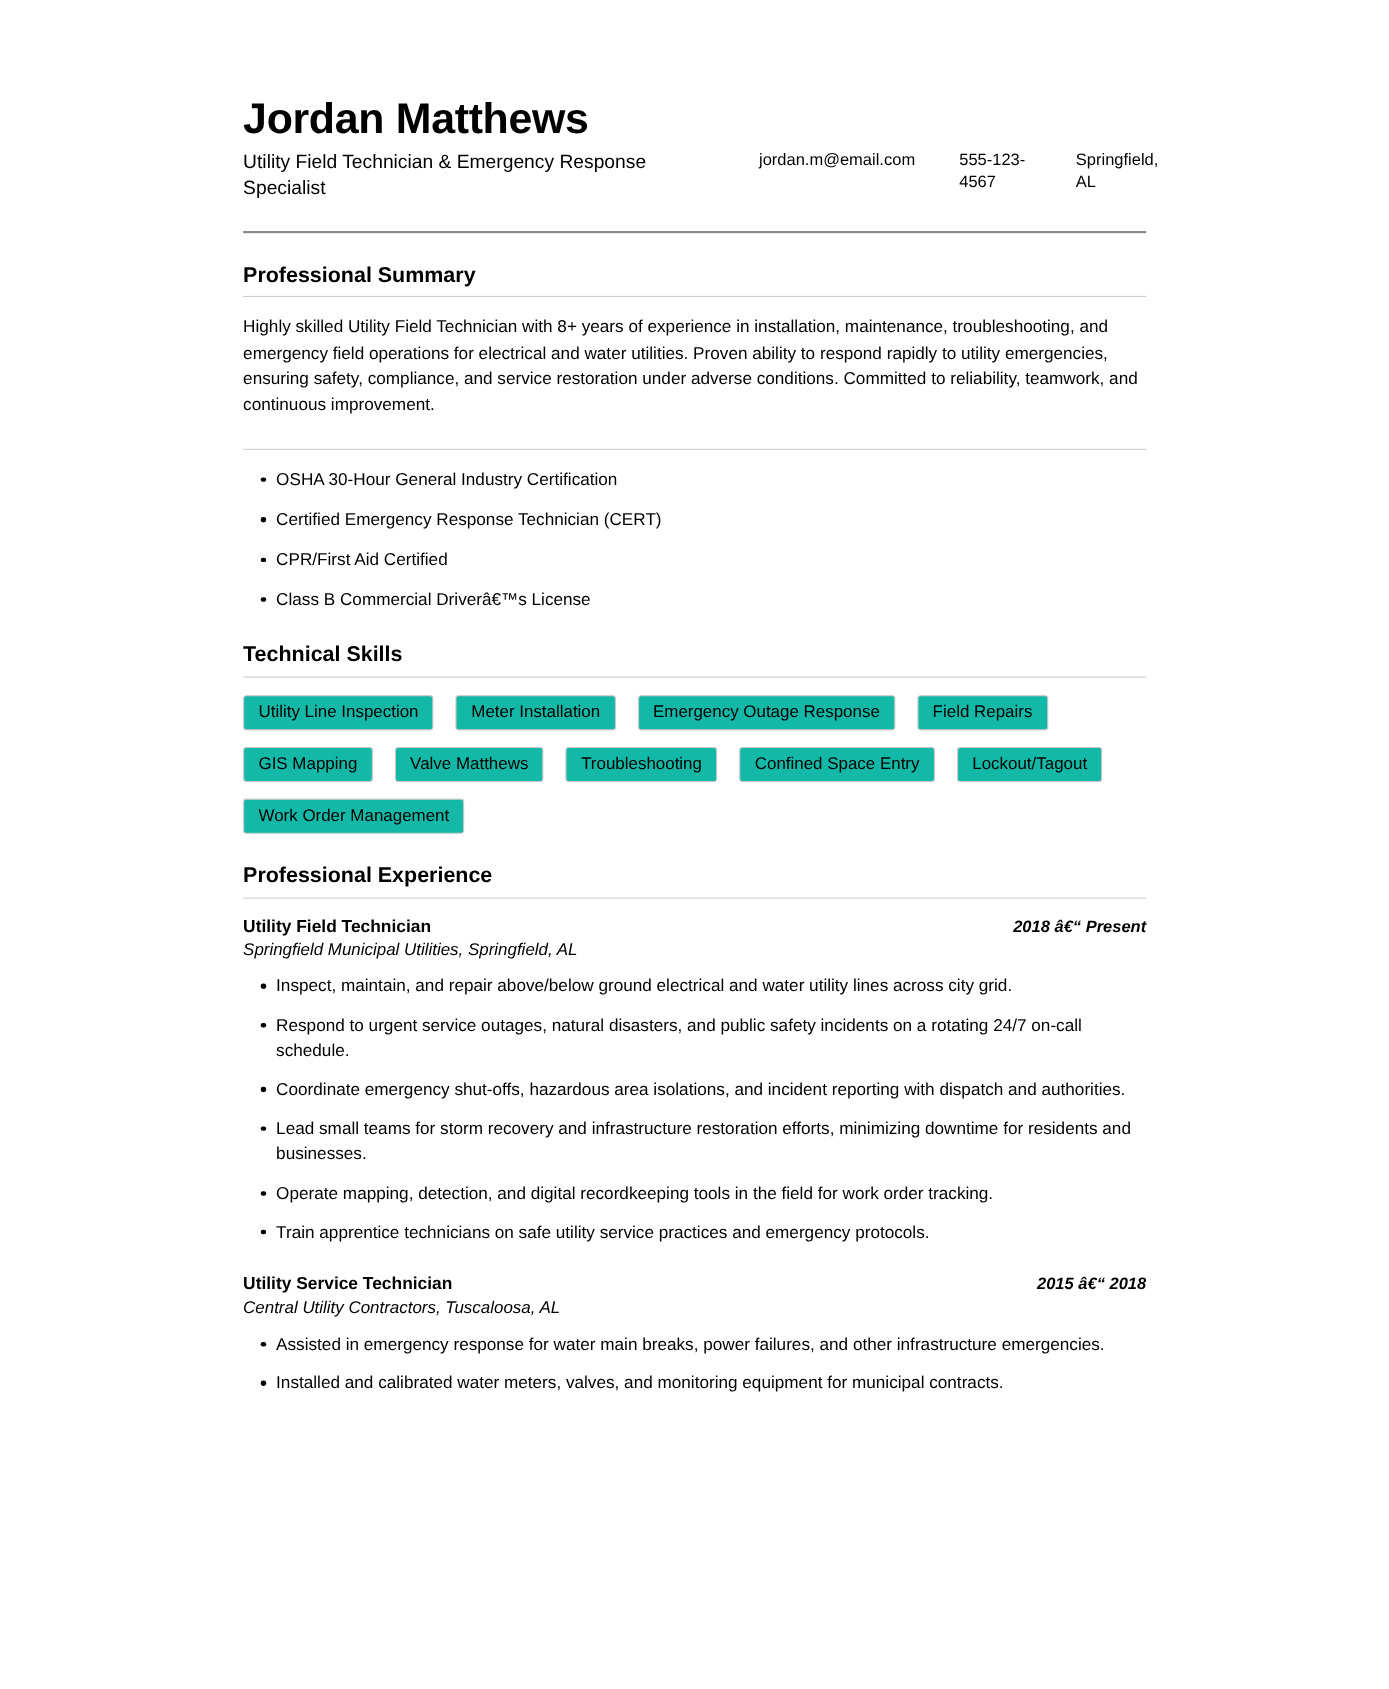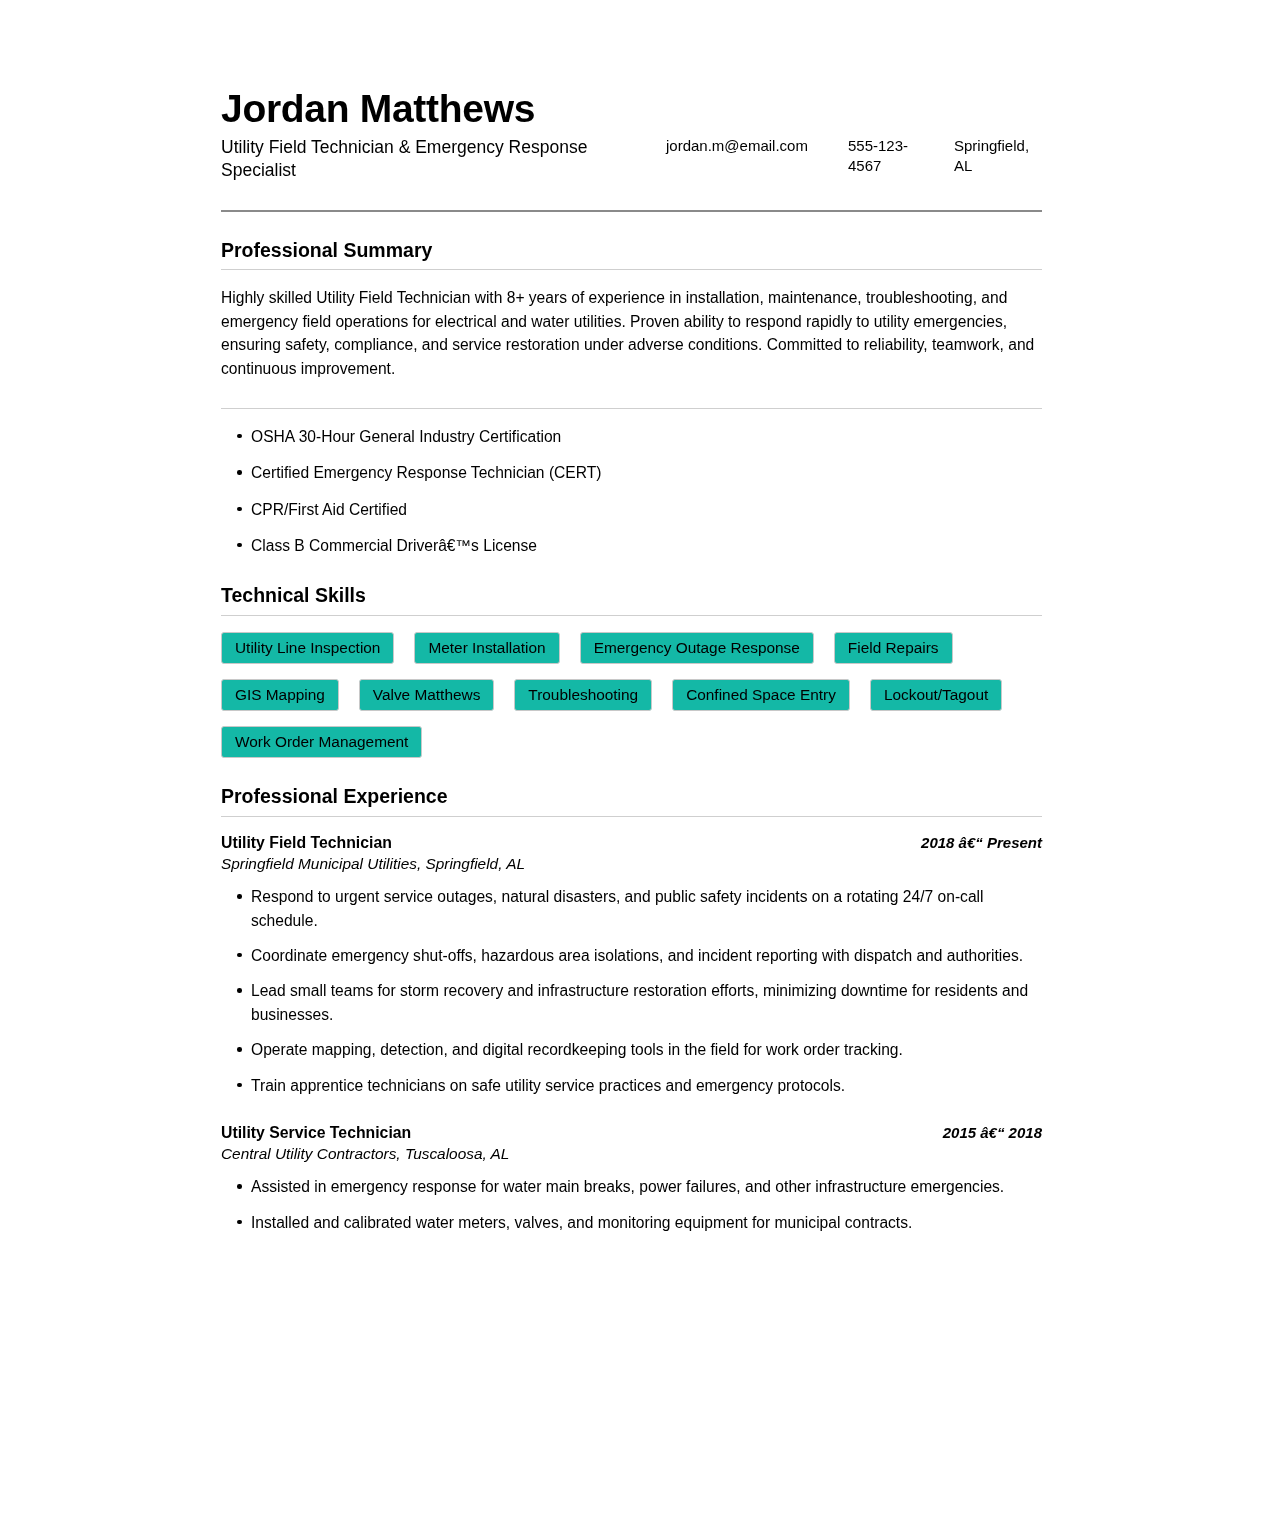--- a/index.html
+++ b/index.html
@@ -35,20 +35,21 @@
     left: 221px;
     top: 88px;
     width: 821px;
   }
 
   
   .header-row {
     display: flex;
     align-items: flex-start;
     justify-content: flex-start;
+    gap: 24px;
   }
   .identity {
     width: 445px;
     flex: 0 0 445px;
   }
   .name {
     font-size: 39px;
     font-weight: bold;
     line-height: 1.08;
     letter-spacing: -0.3px;
@@ -229,20 +230,21 @@
       <h2 class="section-title">Professional Experience</h2>
       <hr class="section-rule">
 
       <div class="job">
         <div class="job-head">
           <div class="job-title">Utility Field Technician</div>
           <div class="job-dates">2018 â€“ Present</div>
         </div>
         <div class="job-org">Springfield Municipal Utilities, Springfield, AL</div>
         <ul class="bullets">
+          <li>Inspect, maintain, and repair above/below ground electrical and water utility lines across city grid.</li>
           <li>Respond to urgent service outages, natural disasters, and public safety incidents on a rotating 24/7 on-call schedule.</li>
           <li>Coordinate emergency shut-offs, hazardous area isolations, and incident reporting with dispatch and authorities.</li>
           <li>Lead small teams for storm recovery and infrastructure restoration efforts, minimizing downtime for residents and businesses.</li>
           <li>Operate mapping, detection, and digital recordkeeping tools in the field for work order tracking.</li>
           <li>Train apprentice technicians on safe utility service practices and emergency protocols.</li>
         </ul>
       </div>
 
       <div class="job">
         <div class="job-head">

